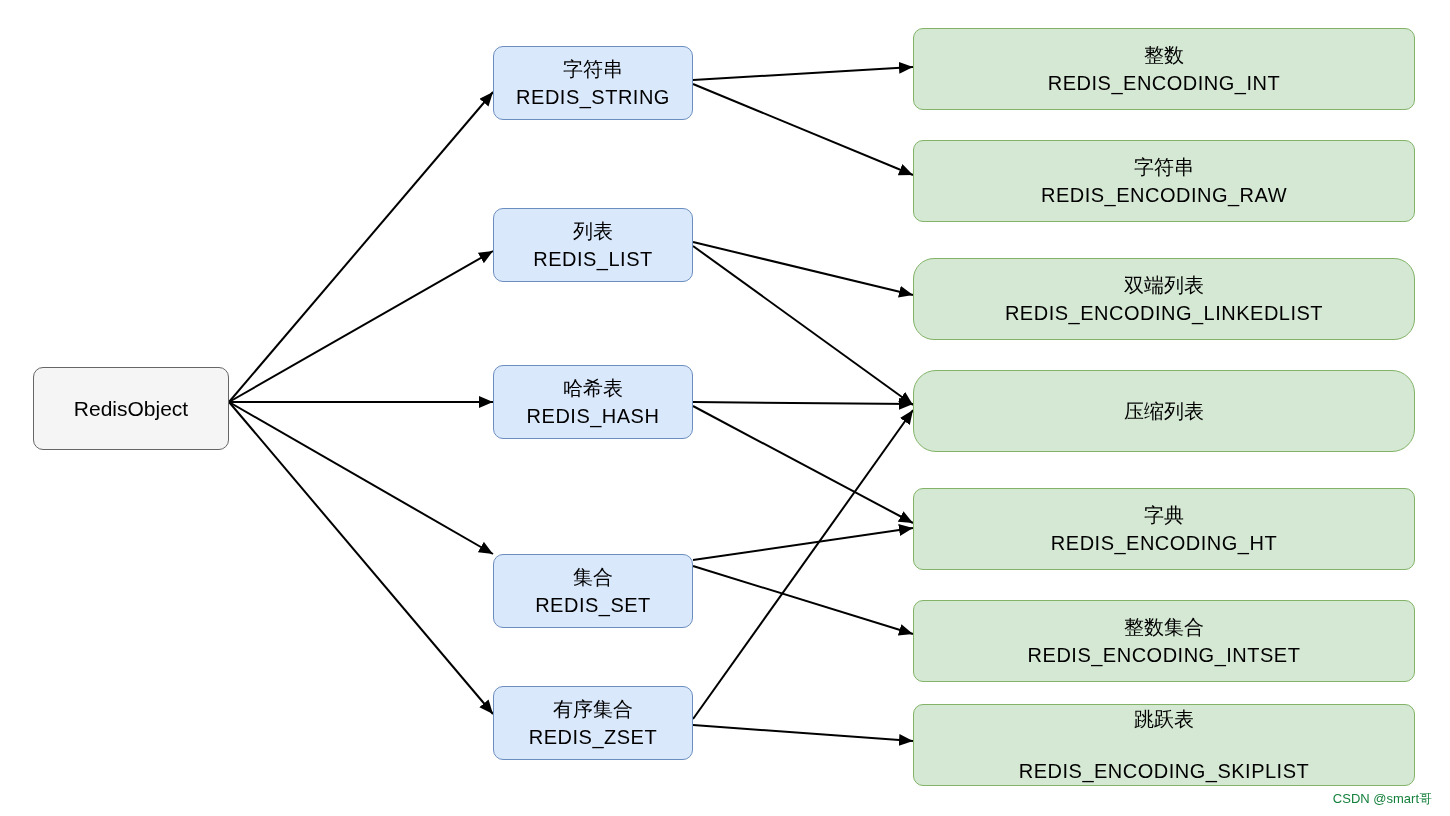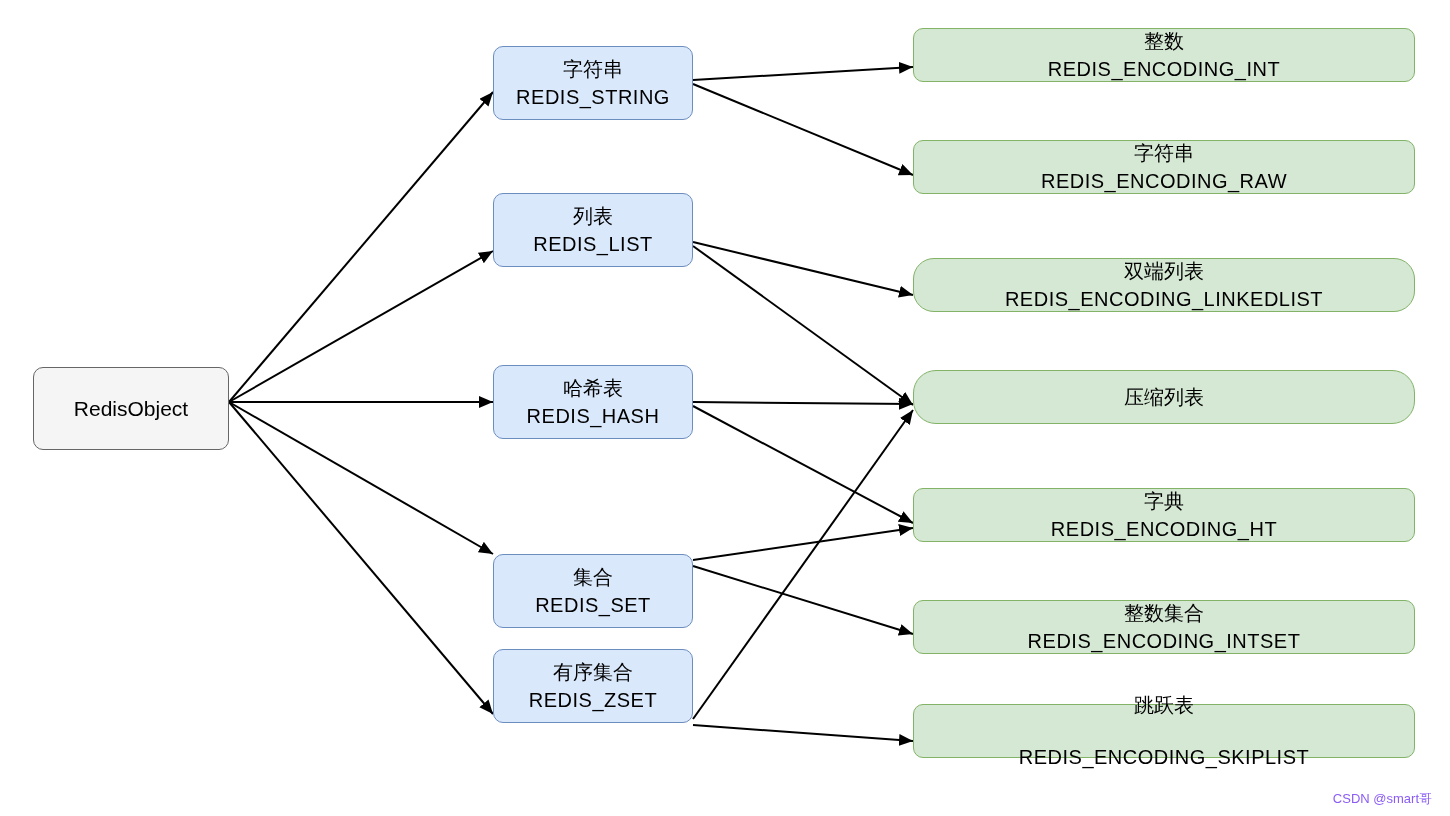--- a/index.html
+++ b/index.html
@@ -17,31 +17,31 @@
   .node .code{font-size:20px;letter-spacing:0.5px;}
   .node-root{
     left:33px;top:367px;width:196px;height:83px;
     background:#f5f5f5;border:1.6px solid #666666;font-size:21px;
   }
   .node-type{
     left:493px;width:200px;height:74px;
     background:#dae8fc;border:1.6px solid #6c8ebf;
   }
   .node-enc{
-    left:913px;width:502px;height:54px;
+    left:913px;width:502px;height:82px;
     background:#d5e8d4;border:1.6px solid #82b366;
   }
-  #n-string{top:46px;}  #n-list{top:193px;align-items:center;}  #n-hash{top:365px;}
-  #n-set{top:554px;text-align:center;}    #n-zset{top:649px;}
+  #n-string{top:46px;}  #n-list{top:208px;align-items:center;}  #n-hash{top:365px;}
+  #n-set{top:554px;text-align:center;}    #n-zset{top:686px;}
   #n-int{top:28px;}     #n-raw{top:140px;}   #n-linkedlist{top:258px;border-radius:21px;}
   #n-ziplist{top:370px;border-radius:23px;}#n-ht{top:488px;}    #n-intset{top:600px;}
   #n-skiplist{top:704px;gap:24px;}
   .watermark{
     position:absolute;right:18px;bottom:8px;
-    color:#8b5cf6;font-size:13px;
+    color:#15803d;font-size:13px;
   }
 </style>
 </head>
 <body>
 
 <div class="canvas">
 
   <svg class="edges" viewBox="0 0 1450 816">
     <defs>
       <marker id="arrow" markerUnits="userSpaceOnUse" markerWidth="15" markerHeight="13" refX="14" refY="6" orient="auto">

